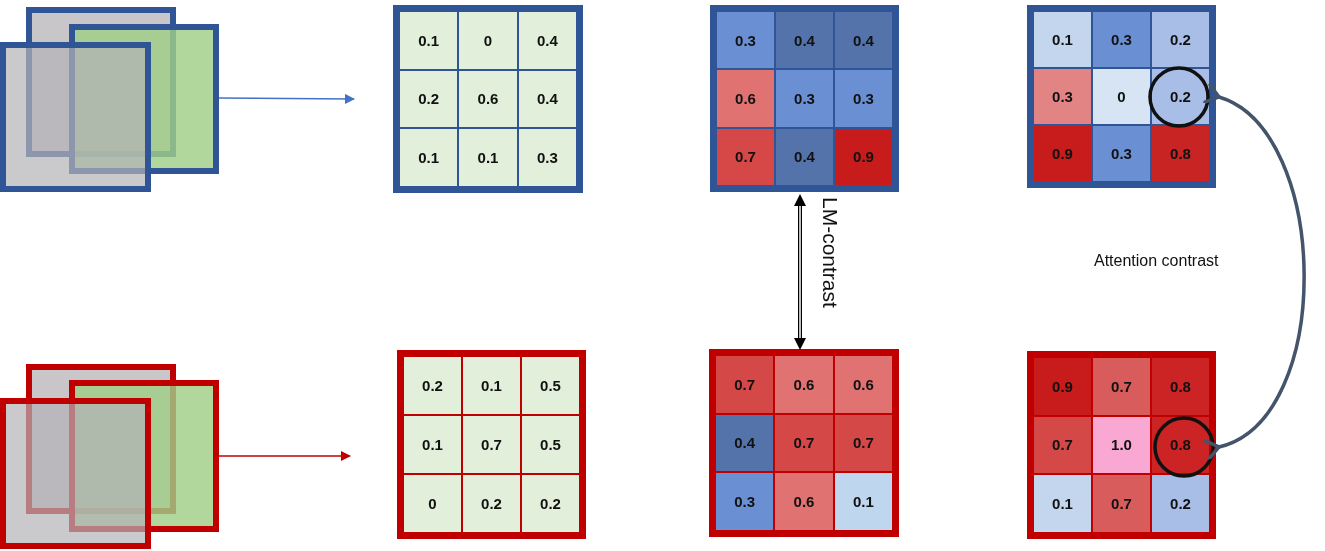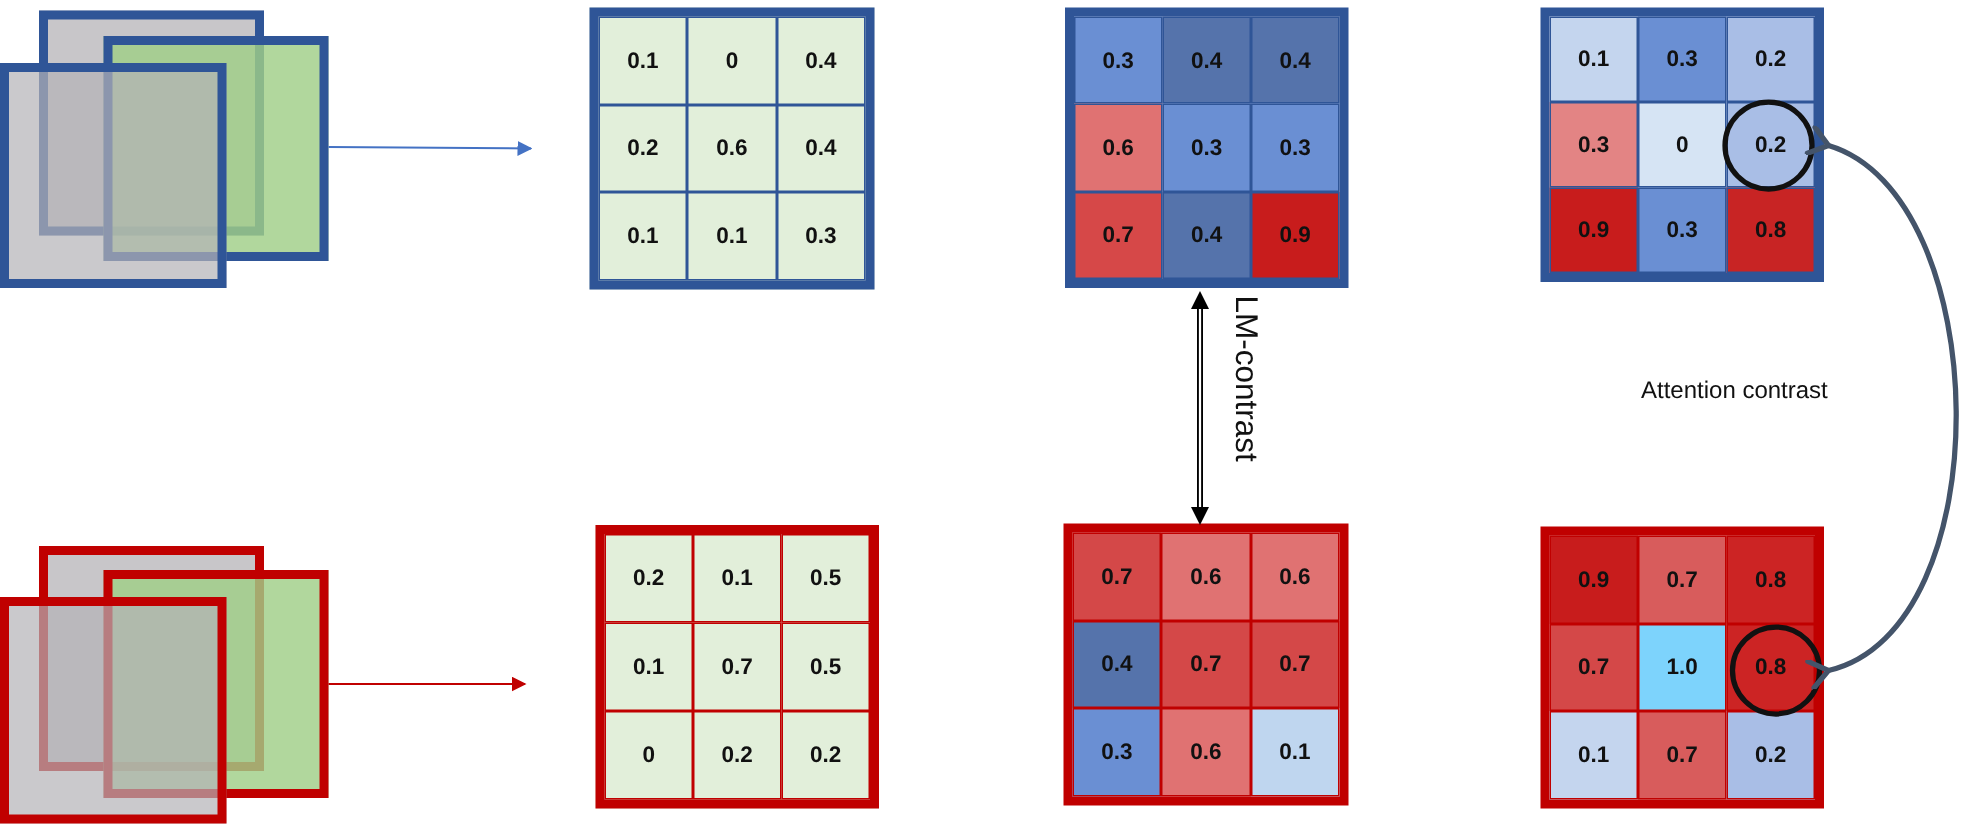--- a/index.html
+++ b/index.html
@@ -89,21 +89,21 @@
   <div class="cell" style="background: rgb(106, 143, 211);">0.3</div>
   <div class="cell" style="background: rgb(224, 114, 114);">0.6</div>
   <div class="cell" style="background: rgb(191, 214, 239);">0.1</div>
 </div>
 
 <div class="grid red heat" style="left:1027px;top:351px;width:189px;height:188px;border-color:#c00000;">
   <div class="cell" style="background: rgb(200, 28, 28);">0.9</div>
   <div class="cell" style="background: rgb(216, 92, 92);">0.7</div>
   <div class="cell" style="background: rgb(204, 36, 36);">0.8</div>
   <div class="cell" style="background: rgb(212, 72, 72);">0.7</div>
-  <div class="cell" style="background: #7dd3fc;">1.0</div>
+  <div class="cell" style="background: #f9a8d4;">1.0</div>
   <div class="cell" style="background: rgb(204, 36, 36);">0.8</div>
   <div class="cell" style="background: rgb(196, 213, 238);">0.1</div>
   <div class="cell" style="background: rgb(216, 92, 92);">0.7</div>
   <div class="cell" style="background: rgb(169, 190, 230);">0.2</div>
 </div>
 
 <svg class="overlay" width="1325" height="551">
   <defs>
     <marker id="tri-blue" markerWidth="10" markerHeight="10" refX="9" refY="5" orient="auto" markerUnits="userSpaceOnUse">
       <path d="M0,0 L10,5 L0,10 z" fill="#4472c4"></path>

